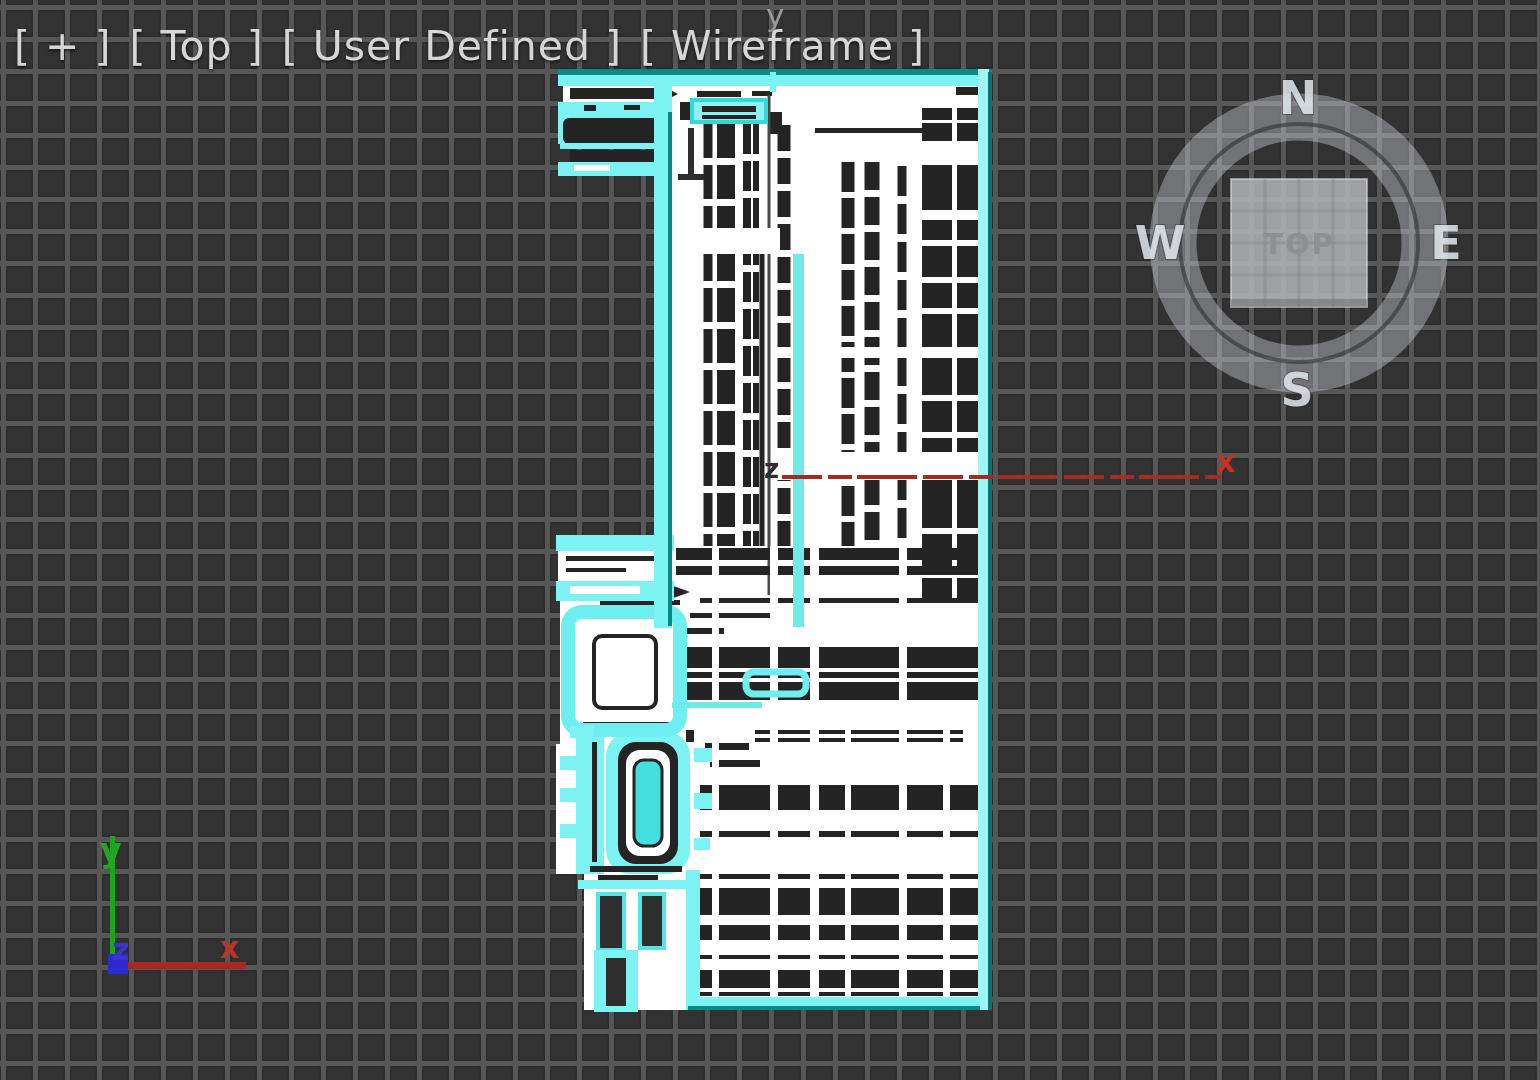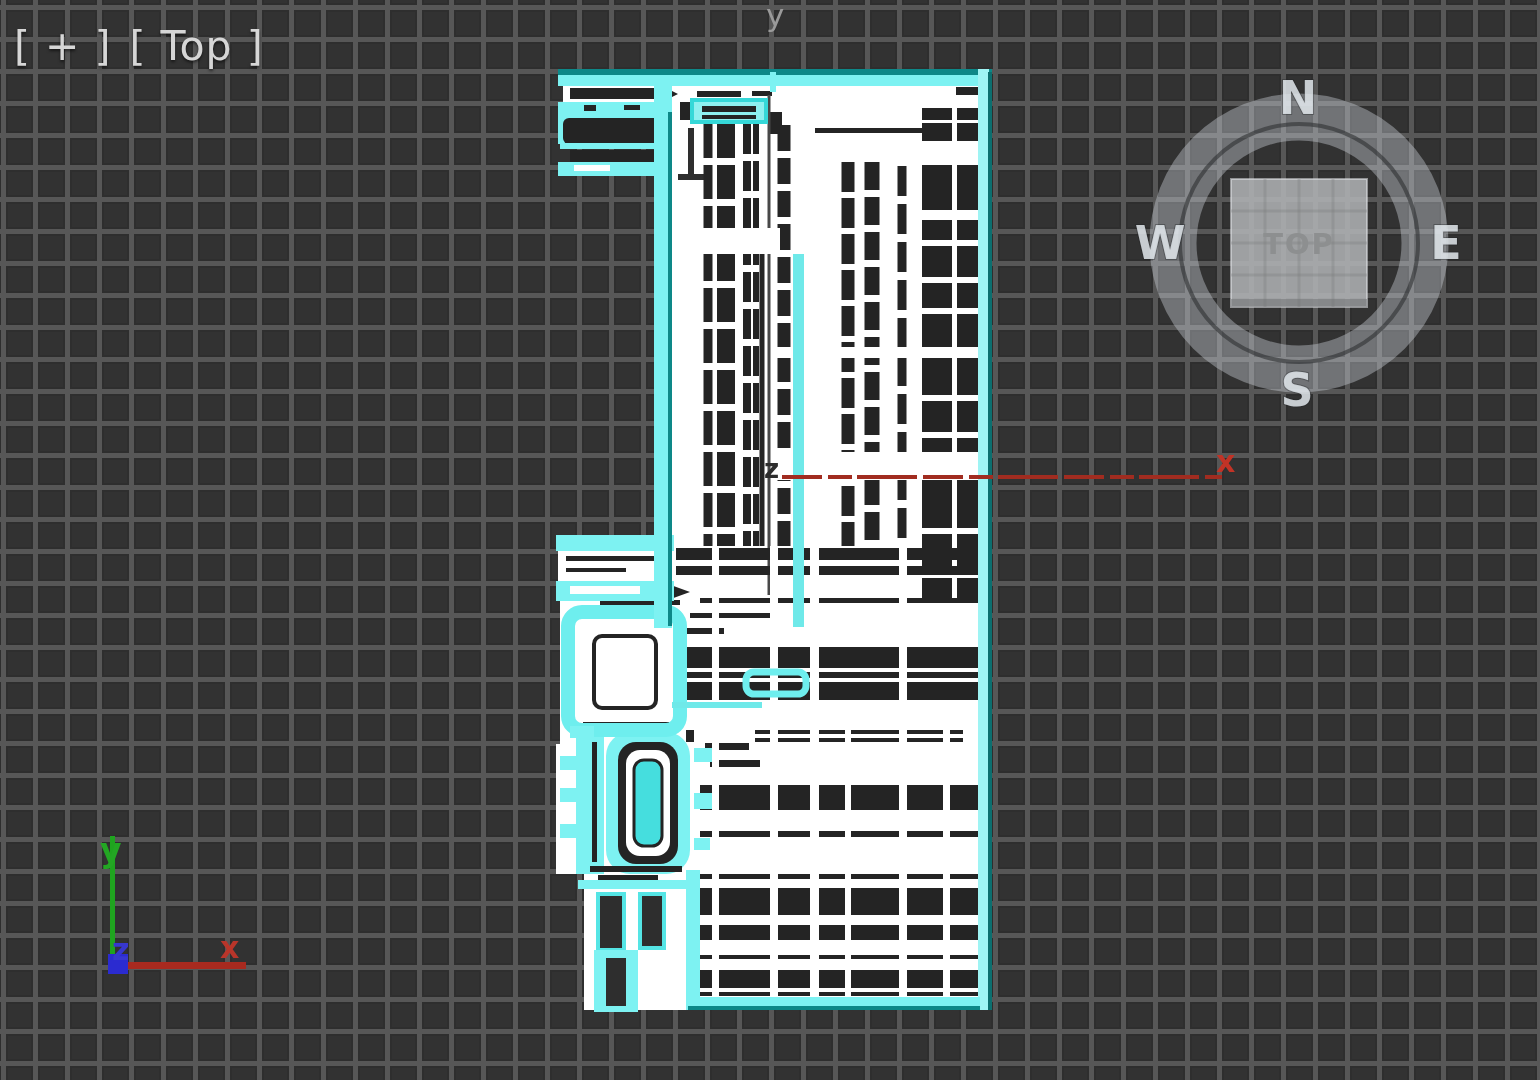--- a/index.html
+++ b/index.html
@@ -252,15 +252,17 @@
     <text class="compass-letter" x="1298" y="114" text-anchor="middle">N</text>
     <text class="compass-letter" x="1446" y="259" text-anchor="middle">E</text>
     <text class="compass-letter" x="1297" y="406" text-anchor="middle">S</text>
     <text class="compass-letter" x="1160" y="259" text-anchor="middle">W</text>
   </g>
 </svg>
 
   <div class="vp-label">
     <span>[ + ]</span>
     <span>[ Top ]</span>
+    <span>[ User Defined ]</span>
+    <span>[ Wireframe ]</span>
   </div>
 
 </div>
 
 </body></html>

